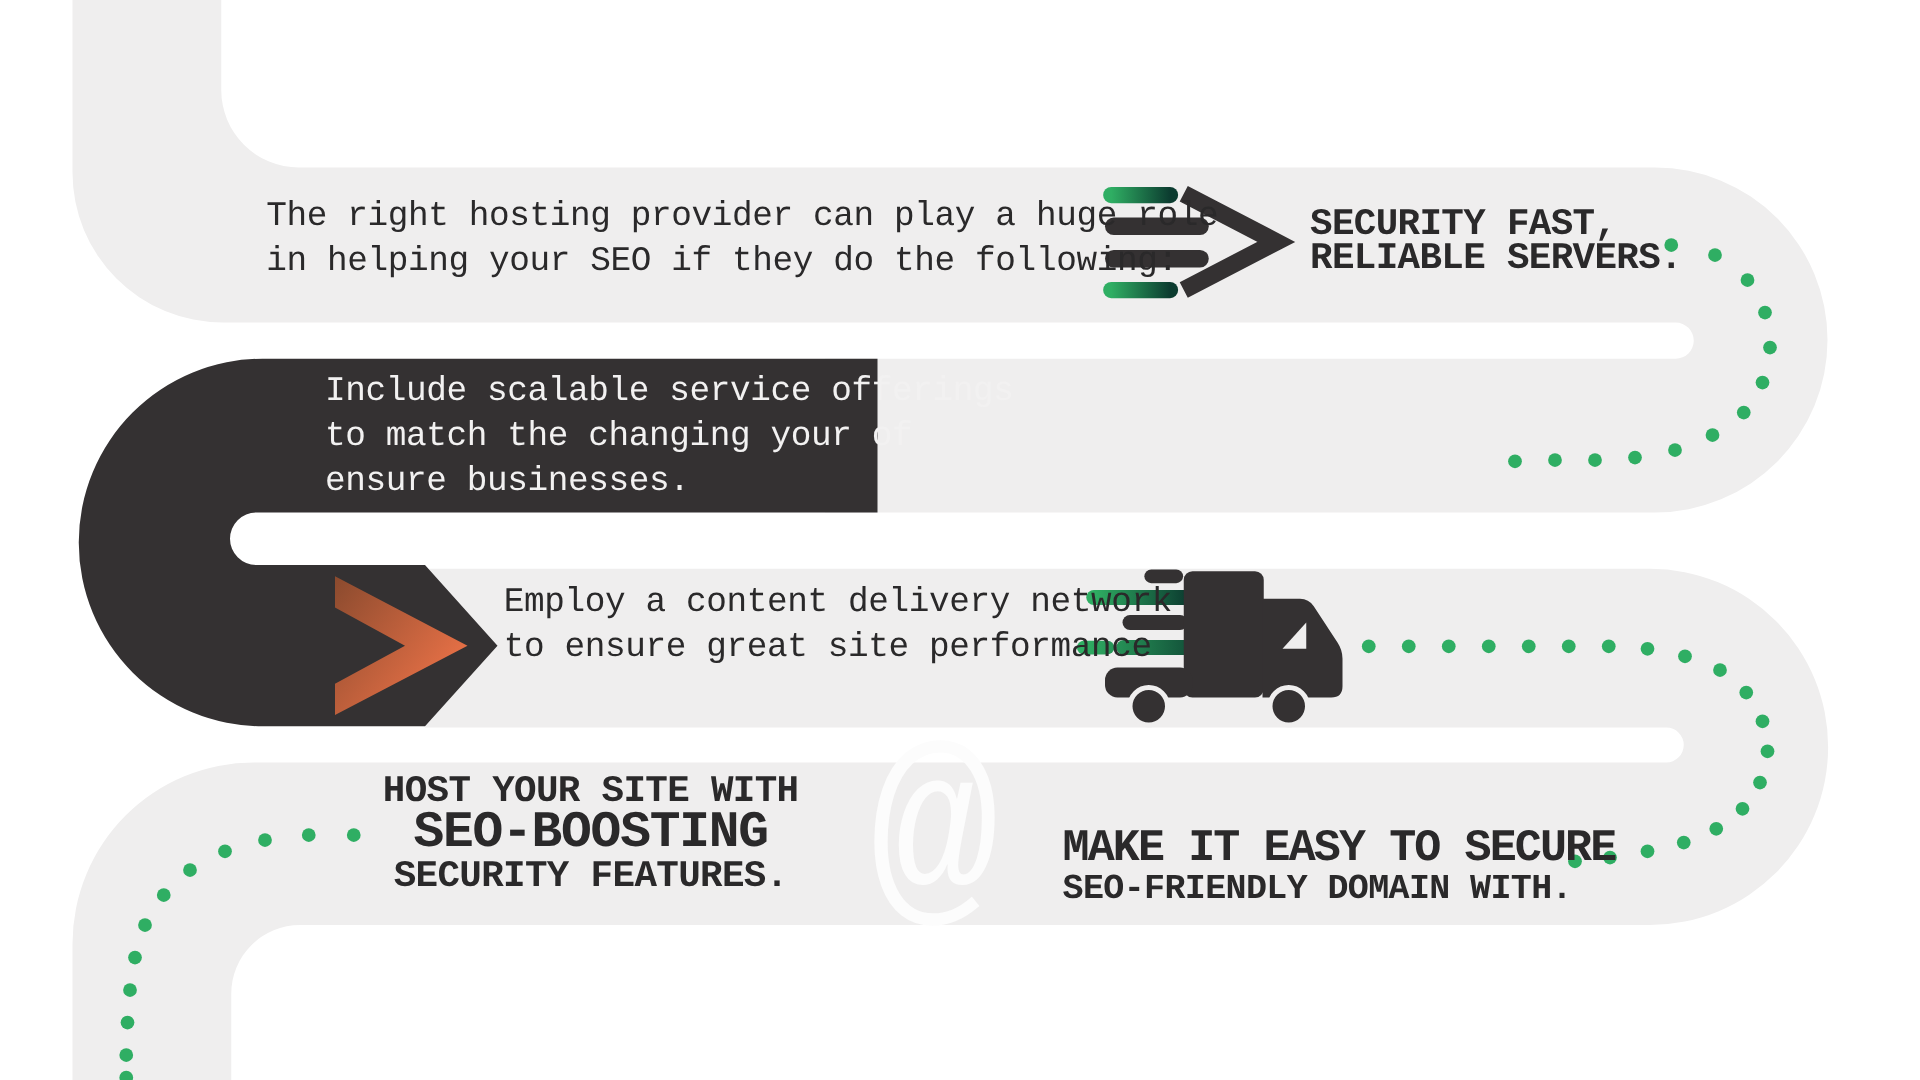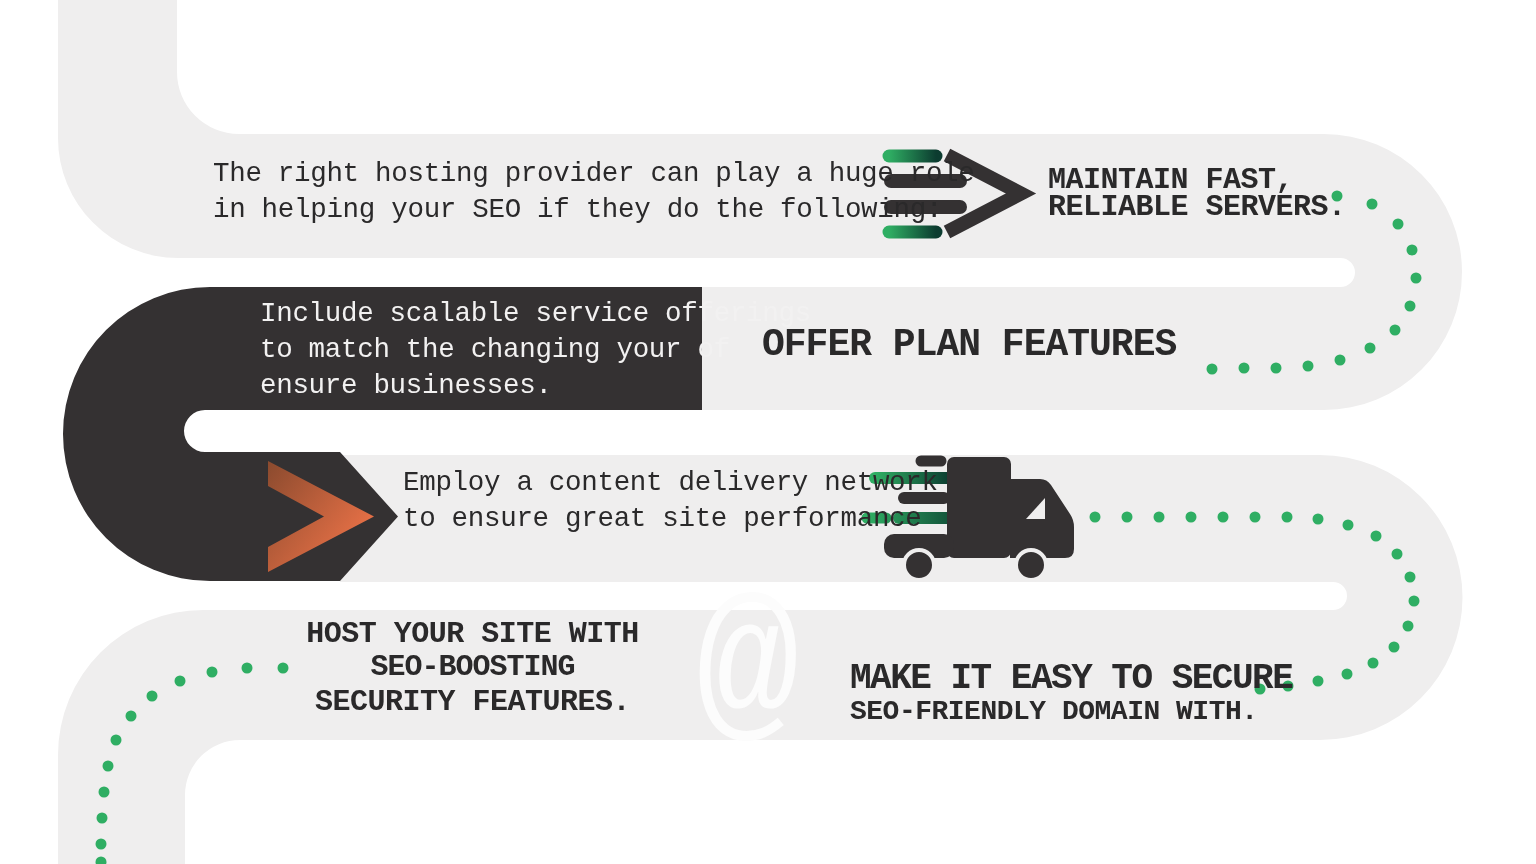--- a/index.html
+++ b/index.html
@@ -19,21 +19,21 @@
   .body-copy{font-size:27.5px;line-height:36px;letter-spacing:-0.3px;font-weight:400;}
   .intro{left:213px;top:156px;}
   .maintain{left:1048px;top:167px;font-weight:bold;font-size:30px;line-height:26.5px;letter-spacing:-0.5px;}
   .include{left:260px;top:296px;width:398px;text-align:left;color:var(--white-text);}
   .offer{left:762px;top:328px;font-weight:bold;}
   .offer .big{font-size:38px;line-height:34px;letter-spacing:-1px;}
   .offer .small{font-size:28px;line-height:31px;letter-spacing:-0.5px;}
   .employ{left:403px;top:465px;}
   .host{left:280px;top:620px;width:385px;text-align:center;font-weight:bold;}
   .host .l1{font-size:30px;line-height:29px;letter-spacing:-0.5px;}
-  .host .l2{font-size:30px;line-height:37px;letter-spacing:-1px;}
+  .host .l2{font-size:41px;line-height:37px;letter-spacing:-1px;}
   .host .l3{font-size:30px;line-height:33px;letter-spacing:-0.5px;}
   .make{left:850px;top:636px;font-weight:bold;margin-top:26px;}
   .make .big{font-size:36px;line-height:33px;letter-spacing:-1.5px;}
   .make .small{font-size:28px;line-height:33px;letter-spacing:-0.5px;}
   .at-sign{
     position:absolute;z-index:2;left:650px;top:584px;width:195px;height:180px;
     color:#fcfcfc;font-size:172px;line-height:175px;text-align:center;font-weight:400;
   }
 </style>
 </head>
@@ -144,32 +144,31 @@
   </svg>
 
   <div class="at-sign">@</div>
 
   <div class="txt body-copy intro">
     <div>The right hosting provider can play a huge role</div>
     <div>in helping your SEO if they do the following:</div>
   </div>
 
   <div class="txt maintain">
-    <div>MAINTAIN FAST,</div>
+    <div>SECURITY FAST,</div>
     <div>RELIABLE SERVERS.</div>
   </div>
 
   <div class="txt body-copy include">
     <div>Include scalable service offerings</div>
     <div>to match the changing your of</div>
     <div>ensure businesses.</div>
   </div>
 
   <div class="txt offer">
-    <div class="big">OFFER PLAN FEATURES</div>
   </div>
 
   <div class="txt body-copy employ">
     <div>Employ a content delivery network</div>
     <div>to ensure great site performance</div>
   </div>
 
   <div class="txt host">
     <div class="l1">HOST YOUR SITE WITH</div>
     <div class="l2">SEO-BOOSTING</div>

